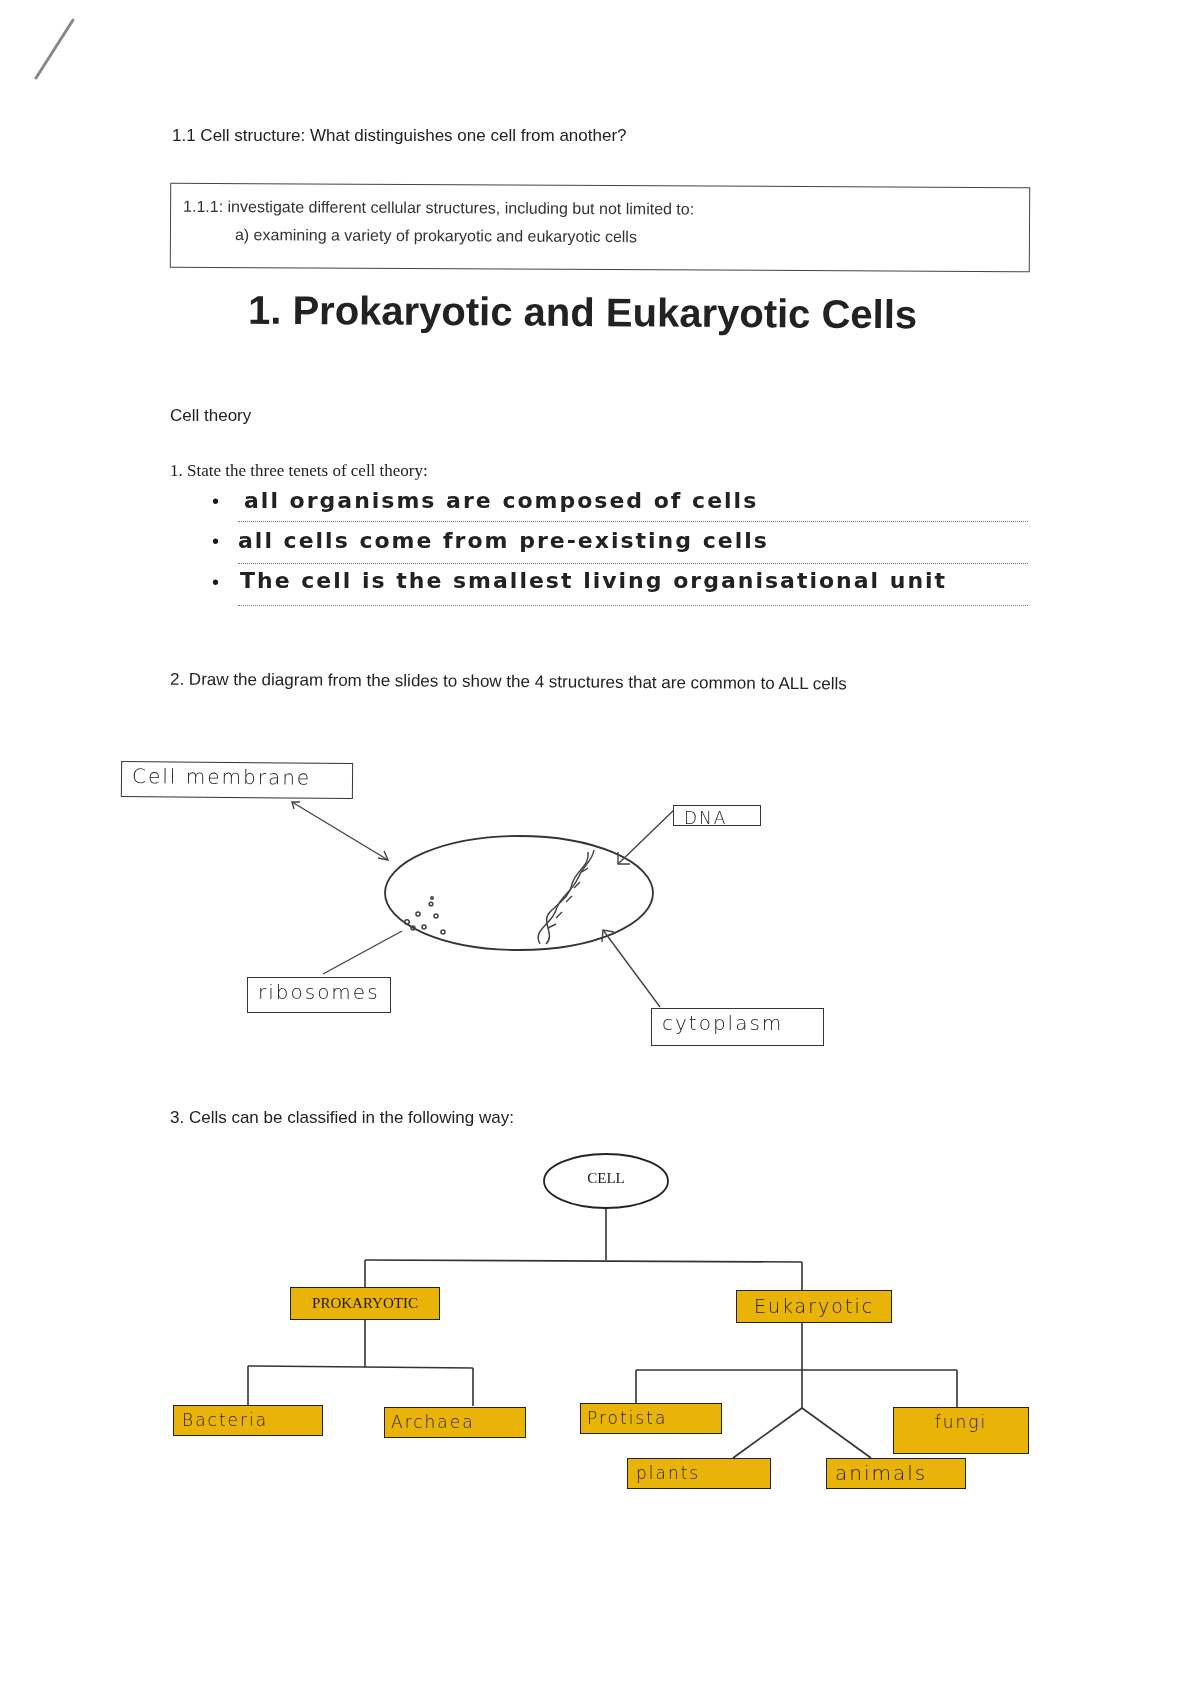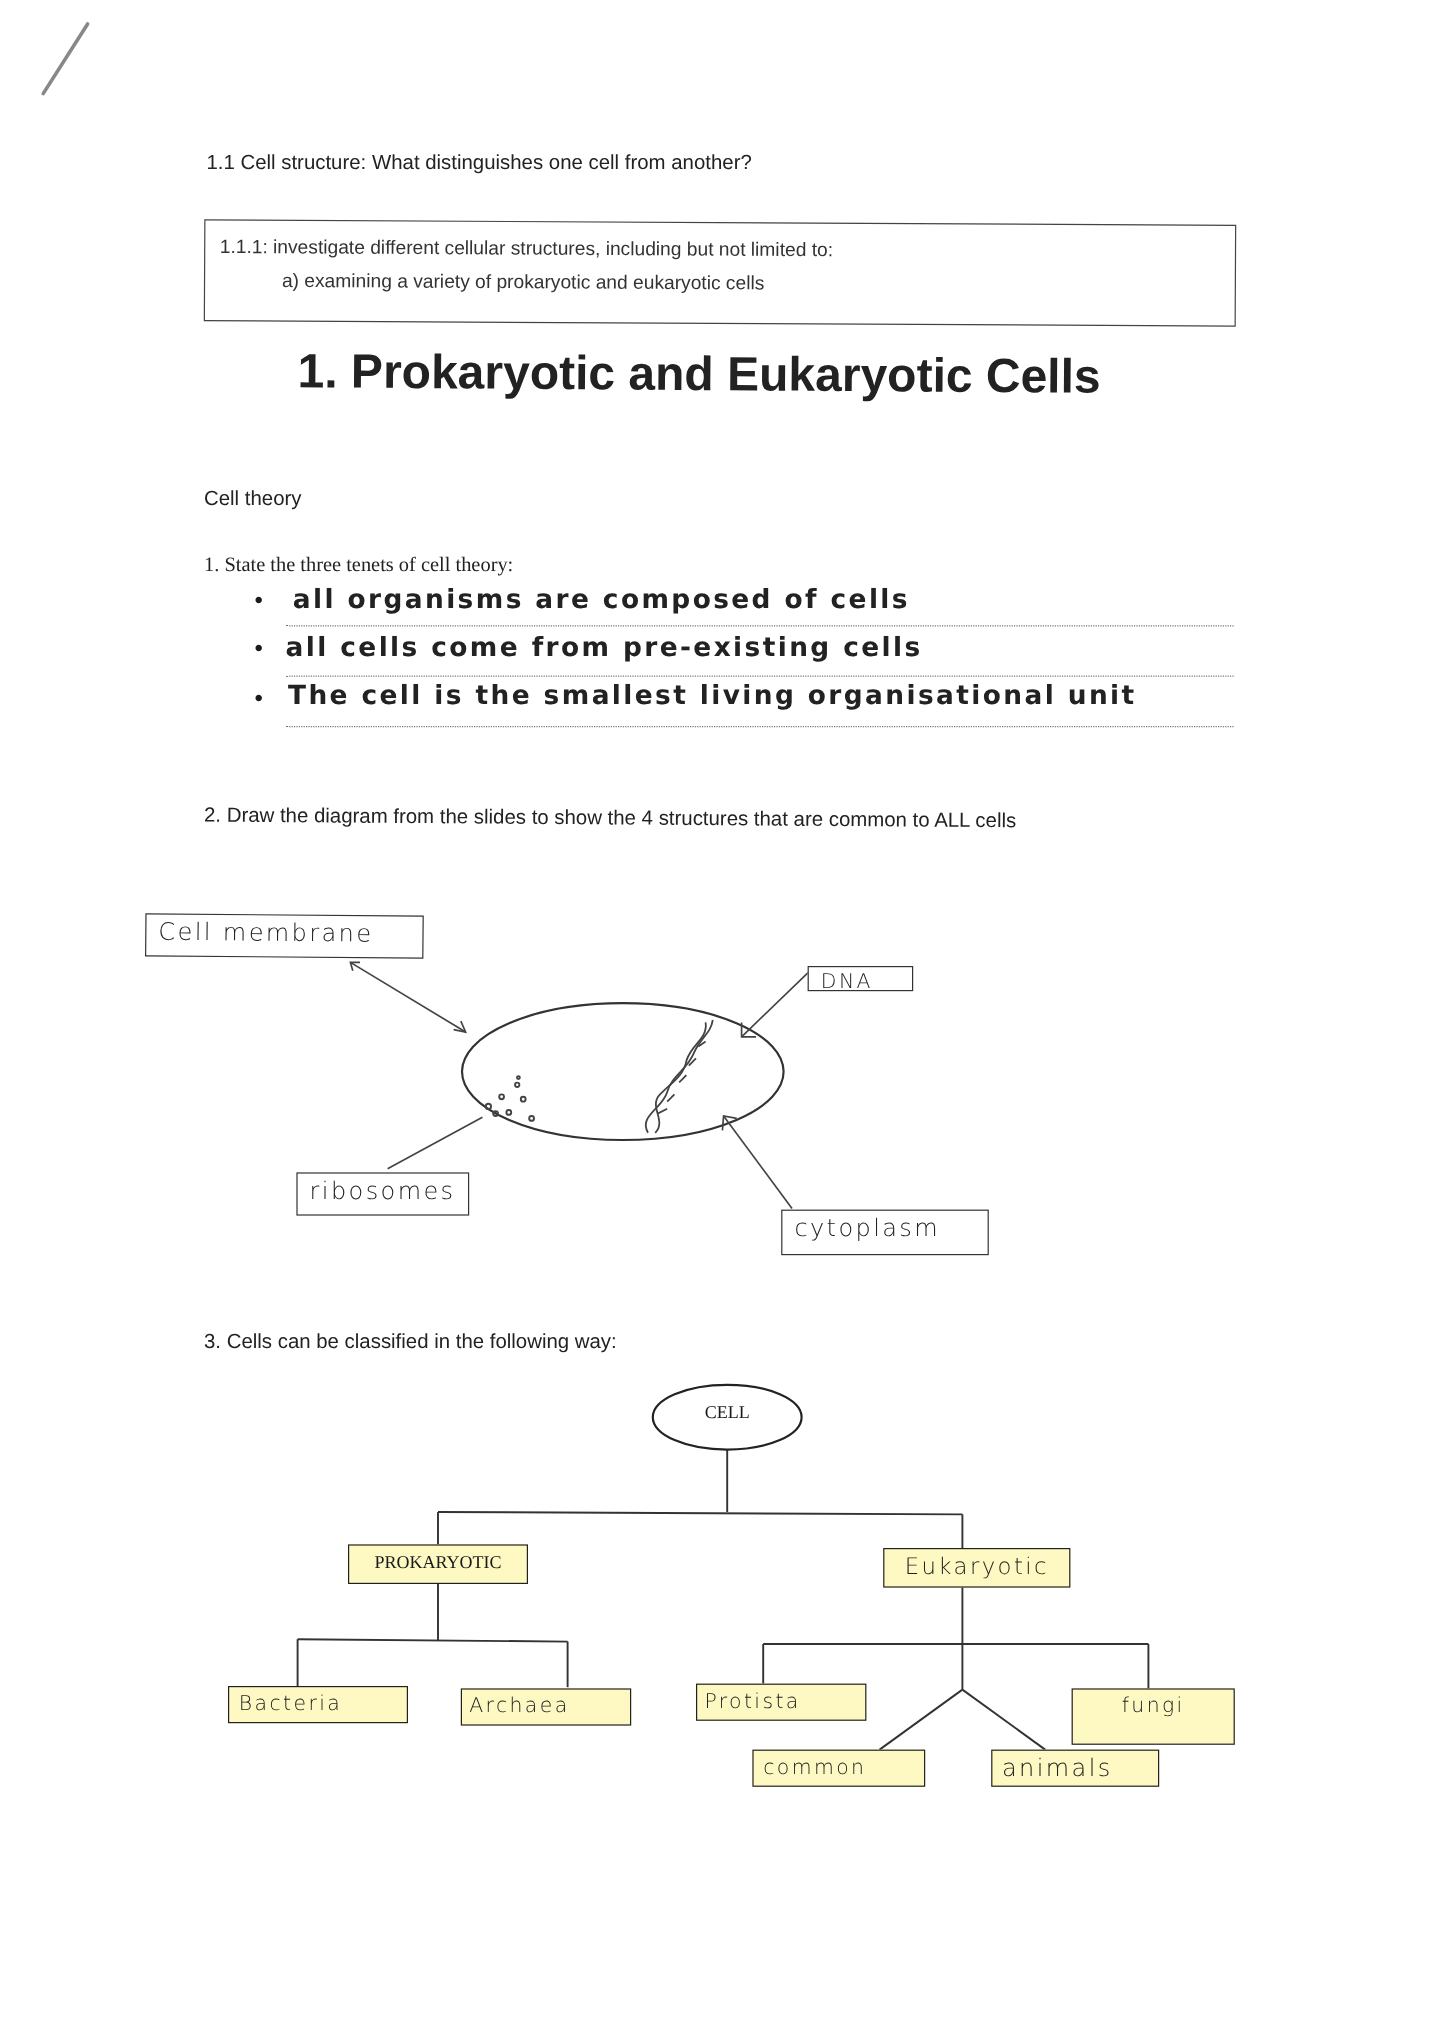--- a/index.html
+++ b/index.html
@@ -14,21 +14,21 @@
   .outcome-line1 { left: 12px; top: 14px; font-size: 16px; color: #333; }
   .outcome-line2 { left: 64px; top: 42px; font-size: 16px; color: #333; }
   .page-title { left: 248px; top: 290px; font-size: 40px; font-weight: bold; transform: rotate(0.4deg); }
   .subhead { left: 170px; top: 406px; font-size: 17px; }
   .q { font-size: 17px; }
   .bullet { font-size: 20px; }
   .dotline { border-bottom: 1.5px dotted #777; height: 0; }
   .answer { font-size: 22px; font-weight: bold; }
   .label-box { border: 1.5px solid #333; box-sizing: border-box; padding: 2px 10px; font-size: 20px;
                background: #fff; white-space: nowrap; }
-  .printed-box { border: 1.5px solid #222; box-sizing: border-box; background: #fef9c3; text-align: center;
+  .printed-box { border: 1.5px solid #222; box-sizing: border-box; background: #eab308; text-align: center;
                  font-family: "Liberation Serif", serif; font-size: 15px; }
   svg { position: absolute; left: 0; top: 0; }
 </style>
 </head>
 <body>
 
 <svg width="1200" height="1688">
 
   <line x1="36" y1="78" x2="73" y2="20" stroke="#888" stroke-width="3" stroke-linecap="round"></line>
 
@@ -126,18 +126,18 @@
 <div class="abs hand label-box" style="left:207px;top:977px;width:144px;height:36px;margin-left:40px;">ribosomes</div>
 <div class="abs hand label-box" style="left:651px;top:1008px;width:173px;height:38px;">cytoplasm</div>
 
 <div class="abs print q" style="left:170px;top:1108px;">3. Cells can be classified in the following way:</div>
 
 <div class="abs" style="left:544px;top:1170px;width:124px;text-align:center;font-family:'Liberation Serif',serif;font-size:15px;">CELL</div>
 
 <div class="abs printed-box" style="left:290px;top:1287px;width:150px;height:33px;line-height:31px;">PROKARYOTIC</div>
 <div class="abs printed-box hand" style="left:736px;top:1290px;width:156px;height:33px;line-height:31px;font-family:'DejaVu Sans',sans-serif;font-size:19px;">Eukaryotic</div>
 
-<div class="abs printed-box hand" style="left:190px;top:1405px;width:150px;height:31px;line-height:29px;text-align:left;padding-left:8px;font-family:'DejaVu Sans',sans-serif;font-size:17px;">Bacteria</div>
+<div class="abs printed-box hand" style="left:173px;top:1405px;width:150px;height:31px;line-height:29px;text-align:left;padding-left:8px;font-family:'DejaVu Sans',sans-serif;font-size:17px;">Bacteria</div>
 <div class="abs printed-box hand" style="left:384px;top:1407px;width:142px;height:31px;line-height:29px;text-align:left;padding-left:6px;font-family:'DejaVu Sans',sans-serif;font-size:17px;">Archaea</div>
 <div class="abs printed-box hand" style="left:580px;top:1403px;width:142px;height:31px;line-height:29px;text-align:left;padding-left:6px;font-family:'DejaVu Sans',sans-serif;font-size:17px;">Protista</div>
 <div class="abs printed-box hand" style="left:893px;top:1407px;width:136px;height:47px;line-height:29px;font-family:'DejaVu Sans',sans-serif;font-size:17px;">fungi</div>
-<div class="abs printed-box hand" style="left:627px;top:1458px;width:144px;height:31px;line-height:29px;text-align:left;padding-left:8px;font-family:'DejaVu Sans',sans-serif;font-size:17px;">common</div>
+<div class="abs printed-box hand" style="left:627px;top:1458px;width:144px;height:31px;line-height:29px;text-align:left;padding-left:8px;font-family:'DejaVu Sans',sans-serif;font-size:17px;">plants</div>
 <div class="abs printed-box hand" style="left:826px;top:1458px;width:140px;height:31px;line-height:29px;text-align:left;padding-left:8px;font-family:'DejaVu Sans',sans-serif;font-size:20px;">animals</div>
 
 </body></html>

